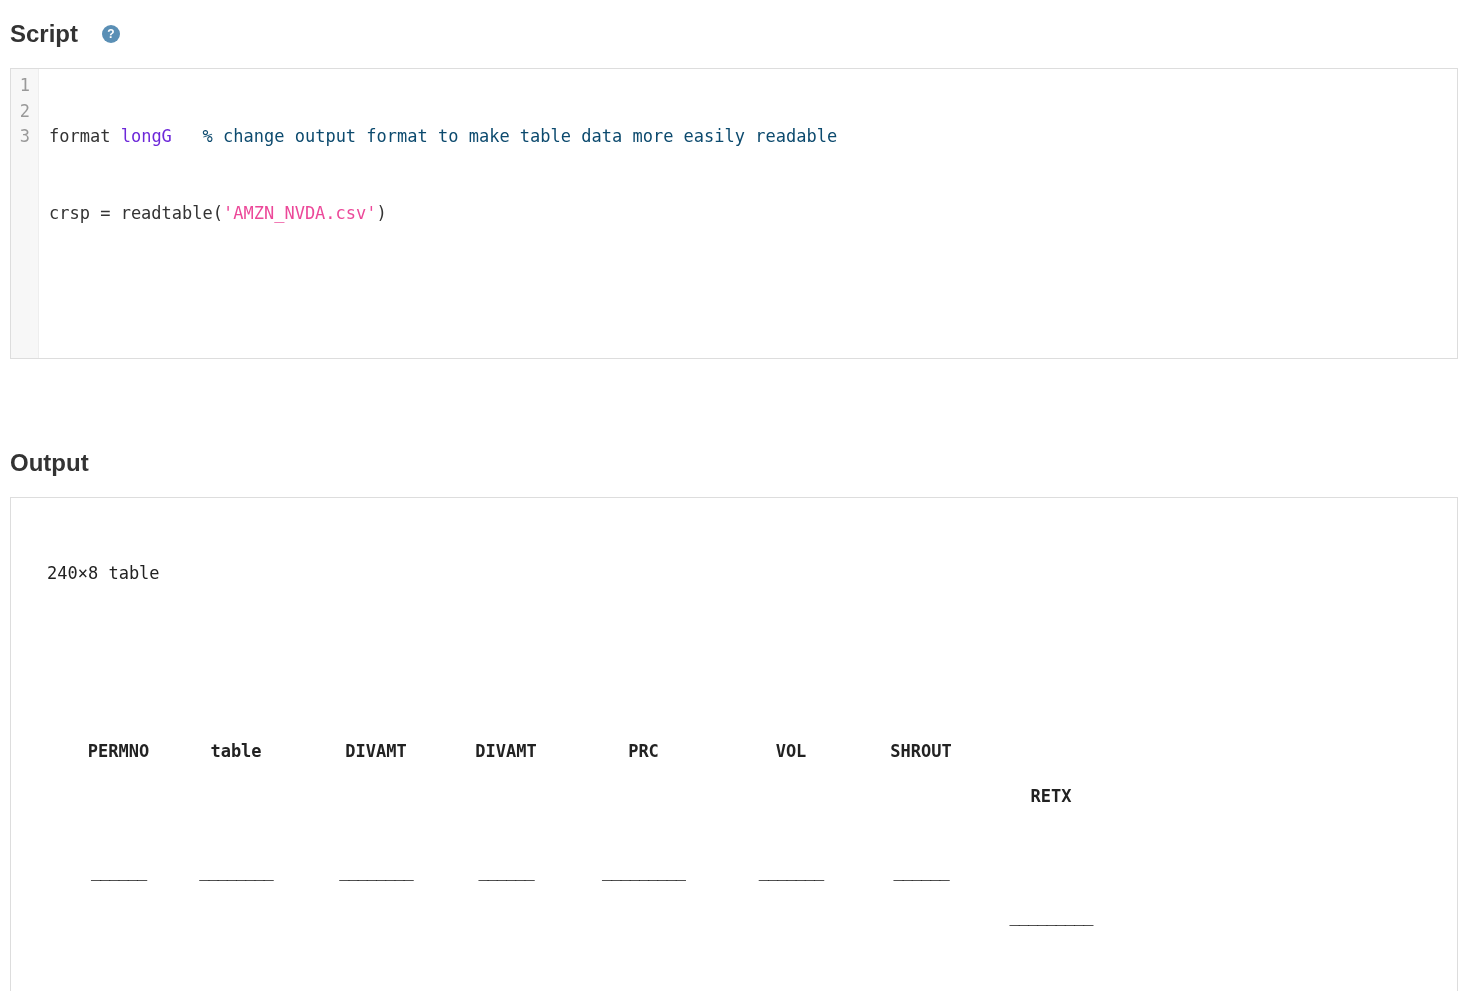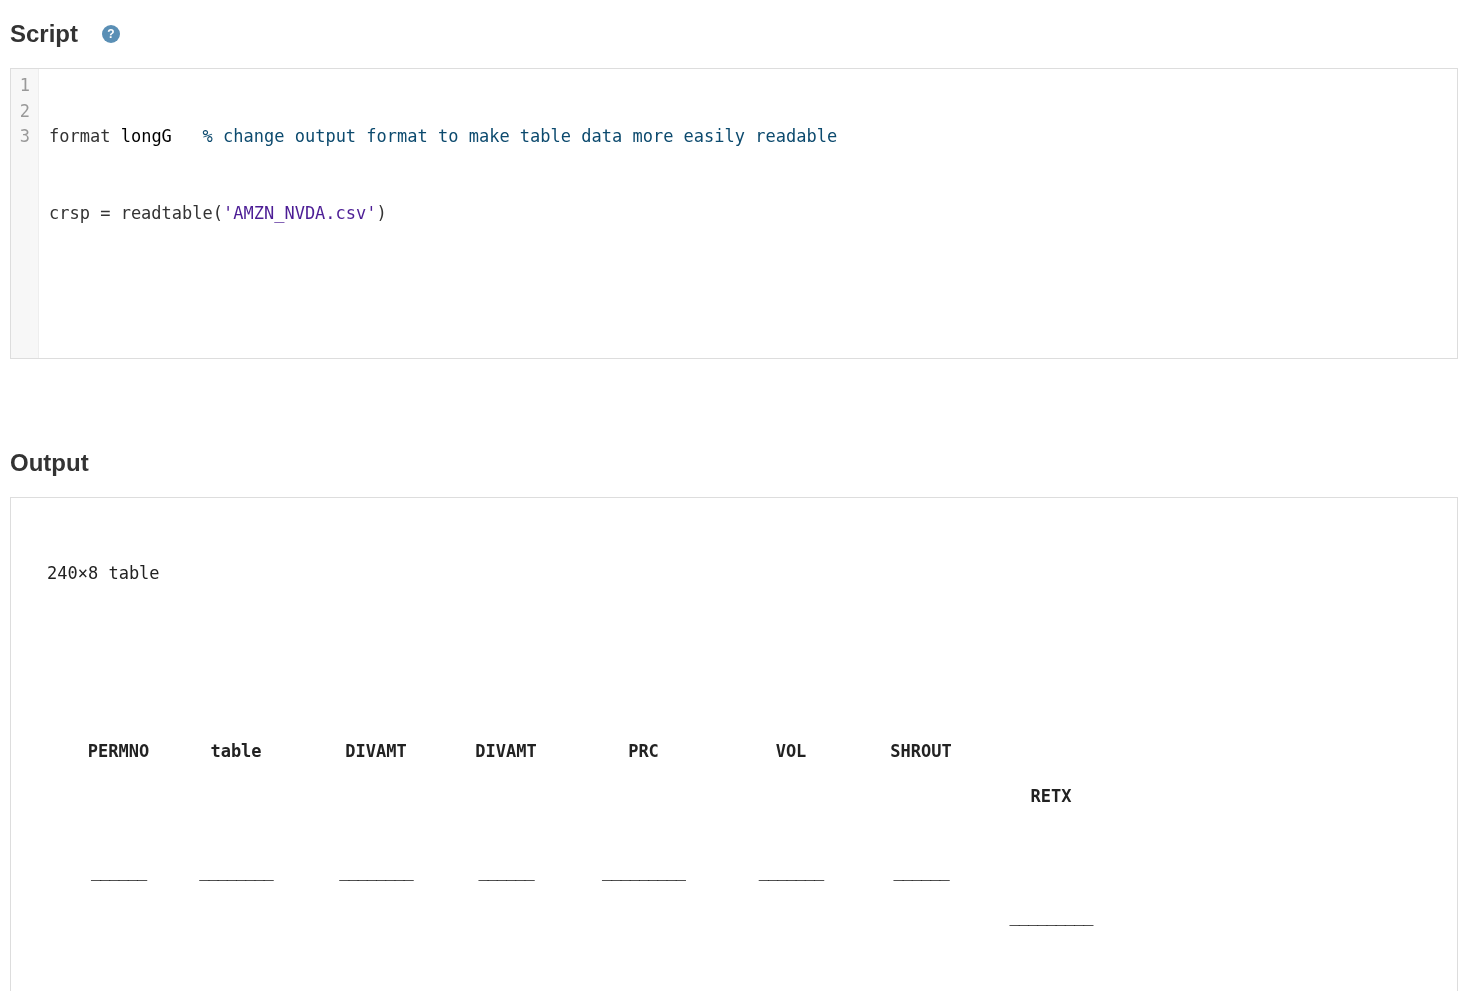--- a/index.html
+++ b/index.html
@@ -51,23 +51,23 @@
       min-width: 28px;
     }
     .gutter div { height: 1.5em; }
     .code-area {
       padding: 4px 10px;
       flex: 1;
       white-space: pre;
       overflow-x: auto;
     }
     .code-line { height: 1.5em; }
-    .tok-kw { color: #000000; }
+    .tok-kw { color: #6d28d9; }
     .tok-comment { color: #0c4a6e; }
-    .tok-string { color: #4c1d95; text-align: center; }
+    .tok-string { color: #ec4899; text-align: center; }
     .output-box {
       border: 1px solid #ddd;
       padding: 10px 12px;
       font-family: "Menlo", "Consolas", monospace;
       font-size: 17px;
       line-height: 1.55;
       white-space: pre;
       overflow: hidden;
       color: #222;
     }

